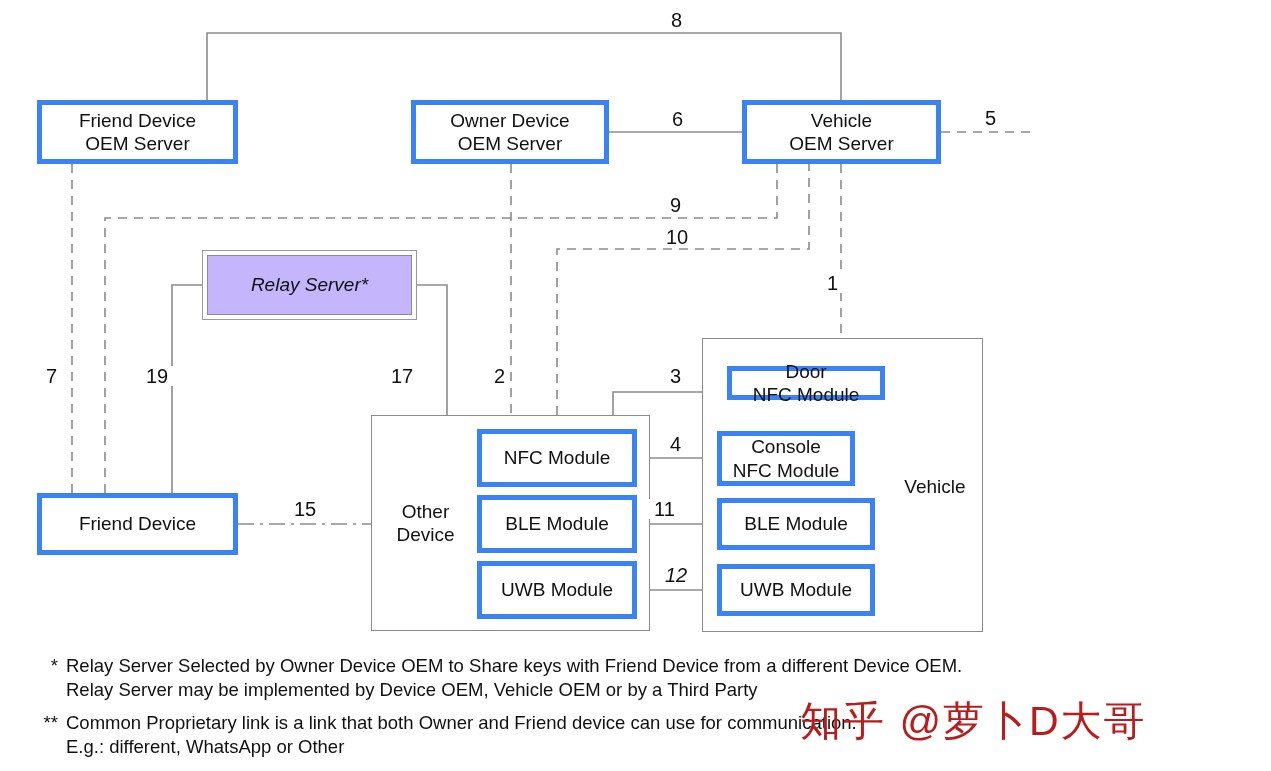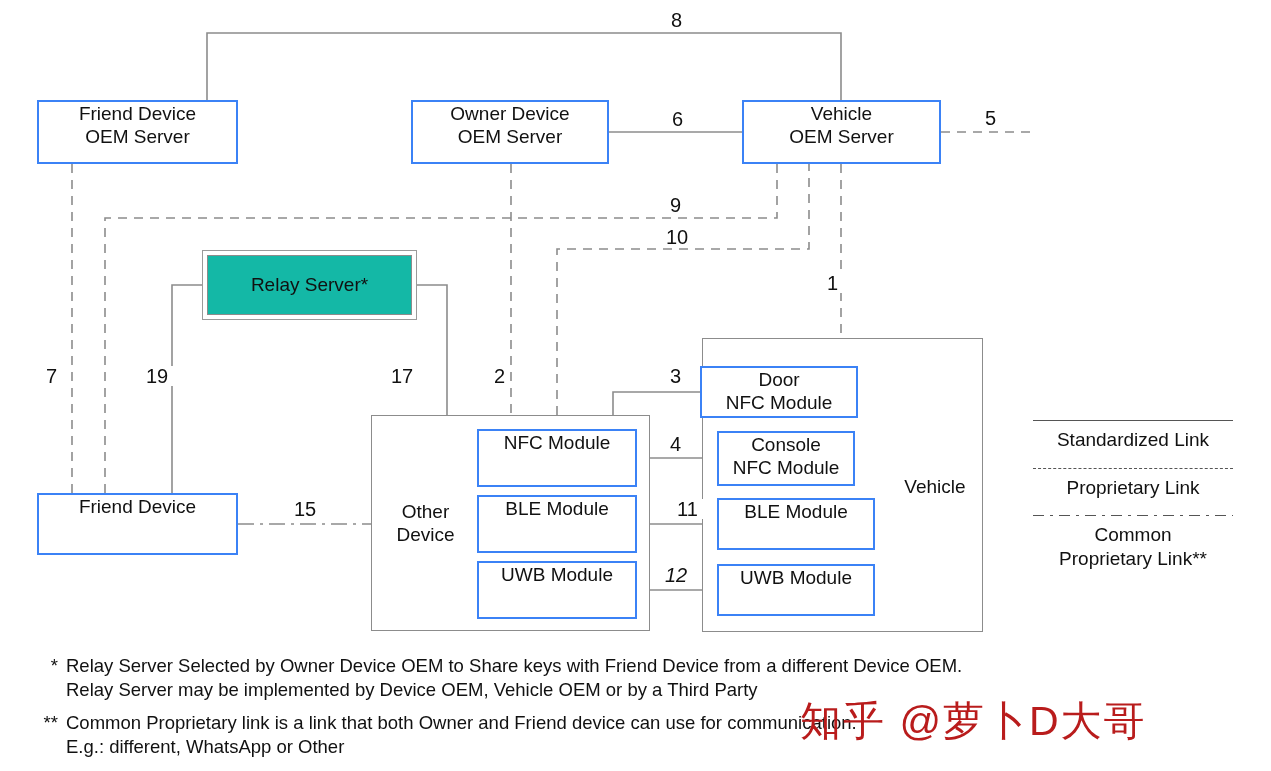--- a/index.html
+++ b/index.html
@@ -20,44 +20,45 @@
   svg.wires {
     position: absolute;
     left: 0;
     top: 0;
     width: 1271px;
     height: 771px;
     pointer-events: none;
   }
   .box {
     position: absolute;
-    border: 2px solid #3b82f6;
+    border: 5px solid #3b82f6;
     background: #ffffff;
     box-sizing: border-box;
     display: flex;
-    align-items: flex-start;
+    align-items: center;
     justify-content: center;
     text-align: center;
     color: #111111;
     font-size: 19px;
     line-height: 1.22;
   }
   .box.outer-relay {
     border: 1px solid #9a9a9a;
     padding: 4px;
     align-items: stretch;
     justify-content: stretch;
   }
   .box.outer-relay > .inner-relay {
     border: 1px solid #8c8c8c;
     flex: 1;
     display: flex;
     align-items: center;
     justify-content: center;
-    background: #14b8a6;
+    background: #c4b5fd;
+    font-style: italic;
   }
   .container-box {
     position: absolute;
     border: 1px solid #8c8c8c;
     background: #ffffff;
     box-sizing: border-box;
   }
   .container-label {
     position: absolute;
     font-size: 19px;
@@ -218,21 +219,21 @@
   <div class="box" style="left:477px; top:495px; width:160px; height:58px;">
     <span>BLE Module</span>
   </div>
   <div class="box" style="left:477px; top:561px; width:160px; height:58px;">
     <span>UWB Module</span>
   </div>
 
   <div class="container-box" style="left:702px; top:338px; width:281px; height:294px;"></div>
   <div class="container-label" style="left:893px; top:475px; width:84px;">Vehicle</div>
 
-  <div class="box" style="left:700px; top:366px; width:158px; height:52px;">
+  <div class="box" style="left:727px; top:366px; width:158px; height:34px;">
     <span style="white-space:pre-line;">Door
 NFC Module</span>
   </div>
   <div class="box" style="left:717px; top:431px; width:138px; height:55px;">
     <span style="white-space:pre-line;">Console
 NFC Module</span>
   </div>
   <div class="box" style="left:717px; top:498px; width:158px; height:52px;">
     <span>BLE Module</span>
   </div>
@@ -245,39 +246,24 @@
   <div class="edge-label" style="left:980px; top:108px;">5</div>
   <div class="edge-label" style="left:665px; top:195px;">9</div>
   <div class="edge-label" style="left:661px; top:227px;">10</div>
   <div class="edge-label" style="left:822px; top:273px;">1</div>
   <div class="edge-label" style="left:41px; top:366px;">7</div>
   <div class="edge-label" style="left:141px; top:366px;">19</div>
   <div class="edge-label" style="left:386px; top:366px;">17</div>
   <div class="edge-label" style="left:489px; top:366px;">2</div>
   <div class="edge-label" style="left:665px; top:366px;">3</div>
   <div class="edge-label" style="left:665px; top:434px;">4</div>
-  <div class="edge-label" style="left:672px; top:499px;">11</div>
+  <div class="edge-label" style="left:649px; top:499px;">11</div>
   <div class="edge-label" style="left:660px; top:565px;font-style:italic;">12</div>
   <div class="edge-label" style="left:289px; top:499px;">15</div>
 
-  <div class="legend">
-    <div class="legend-item">
-      <div class="legend-rule"></div>
-      <div class="legend-text">Standardized Link</div>
-    </div>
-    <div class="legend-item">
-      <div class="legend-rule dashed"></div>
-      <div class="legend-text">Proprietary Link</div>
-    </div>
-    <div class="legend-item">
-      <div class="legend-rule dashdot"></div>
-      <div class="legend-text">Common
-Proprietary Link**</div>
-    </div>
-  </div>
 
   <div class="notes">
     <div class="note-row">
       <div class="note-marker">*</div>
       <div class="note-body">Relay Server Selected by Owner Device OEM to Share keys with Friend Device from a different Device OEM.
 Relay Server may be implemented by Device OEM, Vehicle OEM or by a Third Party</div>
     </div>
     <div class="note-row">
       <div class="note-marker">**</div>
       <div class="note-body">Common Proprietary link is a link that both Owner and Friend device can use for communication.

